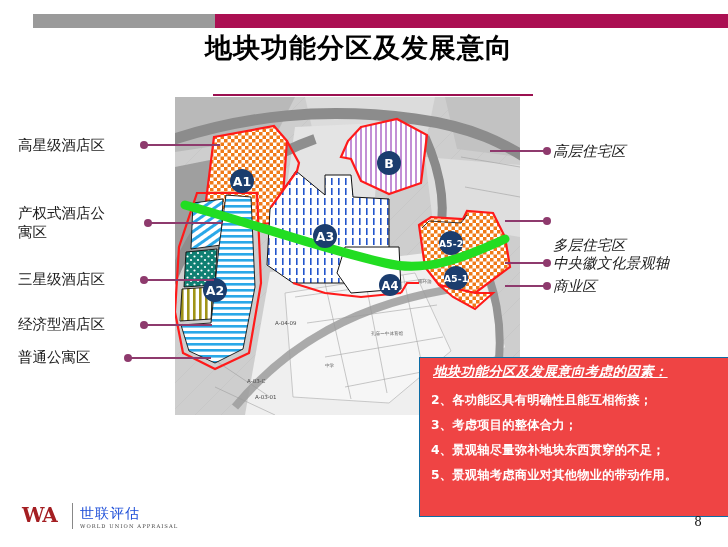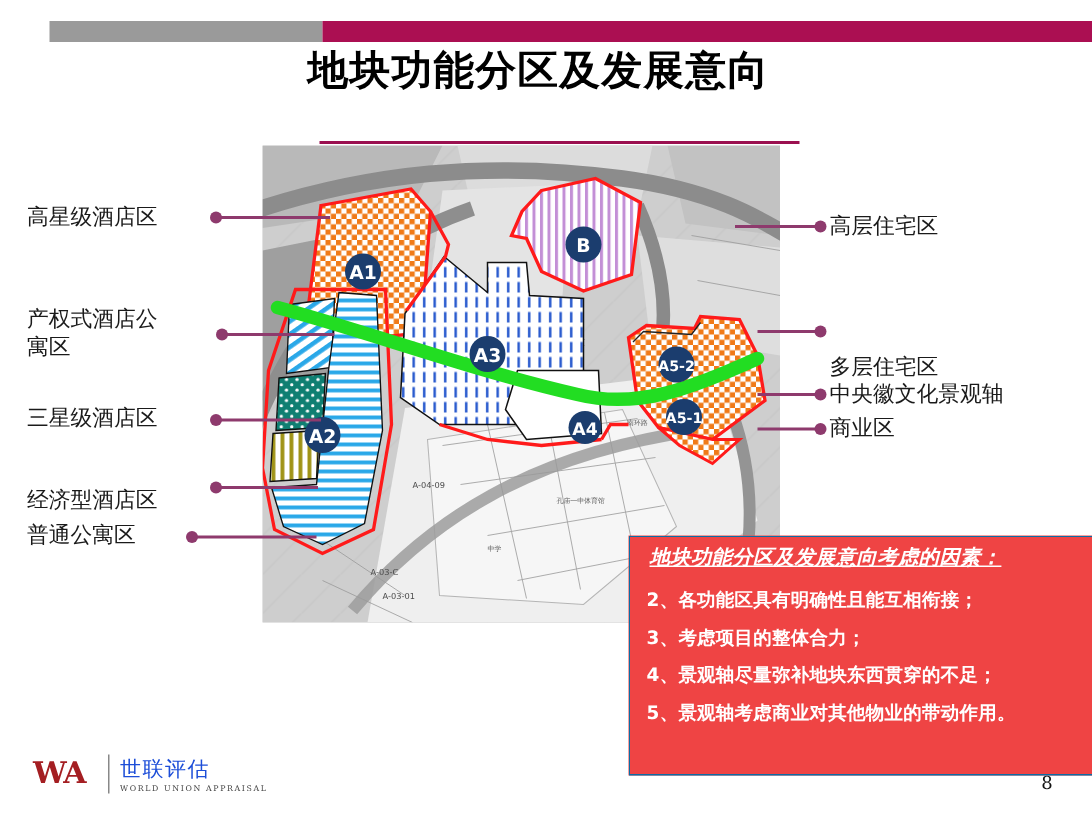--- a/index.html
+++ b/index.html
@@ -31,21 +31,21 @@
   }
   #map svg{display:block;}
 
   
   .lbl{
     position:absolute;color:#1a1a1a;font-size:14.5px;line-height:19px;
     font-family:"DejaVu Sans","Liberation Sans",sans-serif;
     white-space:pre-line;
   }
   .lbl-left{left:18px;text-align:left;}
-  .lbl-right{text-align:center;}
+  .lbl-right{text-align:center;font-style:italic;}
 
   
   .conn{position:absolute;height:2px;background:#8e3a6d;}
   .dot{position:absolute;width:8px;height:8px;border-radius:50%;background:#8e3a6d;}
 
   
   #factbox{
     position:absolute;left:419px;top:357px;width:309px;height:160px;
     background:#ef4444;
     box-shadow:inset 0 0 0 1px #0c6ca4;
@@ -263,21 +263,21 @@
 
   <div class="lbl lbl-left" style="top:204px;">产权式酒店公
 寓区</div>
   <div class="conn" style="left:148px;top:222px;width:75px;"></div>
   <div class="dot" style="left:144px;top:219px;"></div>
 
   <div class="lbl lbl-left" style="top:270px;">三星级酒店区</div>
   <div class="conn" style="left:144px;top:279px;width:70px;"></div>
   <div class="dot" style="left:140px;top:276px;"></div>
 
-  <div class="lbl lbl-left" style="top:325px;">经济型酒店区</div>
+  <div class="lbl lbl-left" style="top:315px;">经济型酒店区</div>
   <div class="conn" style="left:144px;top:324px;width:68px;"></div>
   <div class="dot" style="left:140px;top:321px;"></div>
 
   <div class="lbl lbl-left" style="top:348px;">普通公寓区</div>
   <div class="conn" style="left:128px;top:357px;width:83px;"></div>
   <div class="dot" style="left:124px;top:354px;"></div>
 
   <div class="lbl lbl-right" style="left:553px;top:142px;">高层住宅区</div>
   <div class="conn" style="left:490px;top:150px;width:55px;"></div>
   <div class="dot" style="left:543px;top:147px;"></div>

